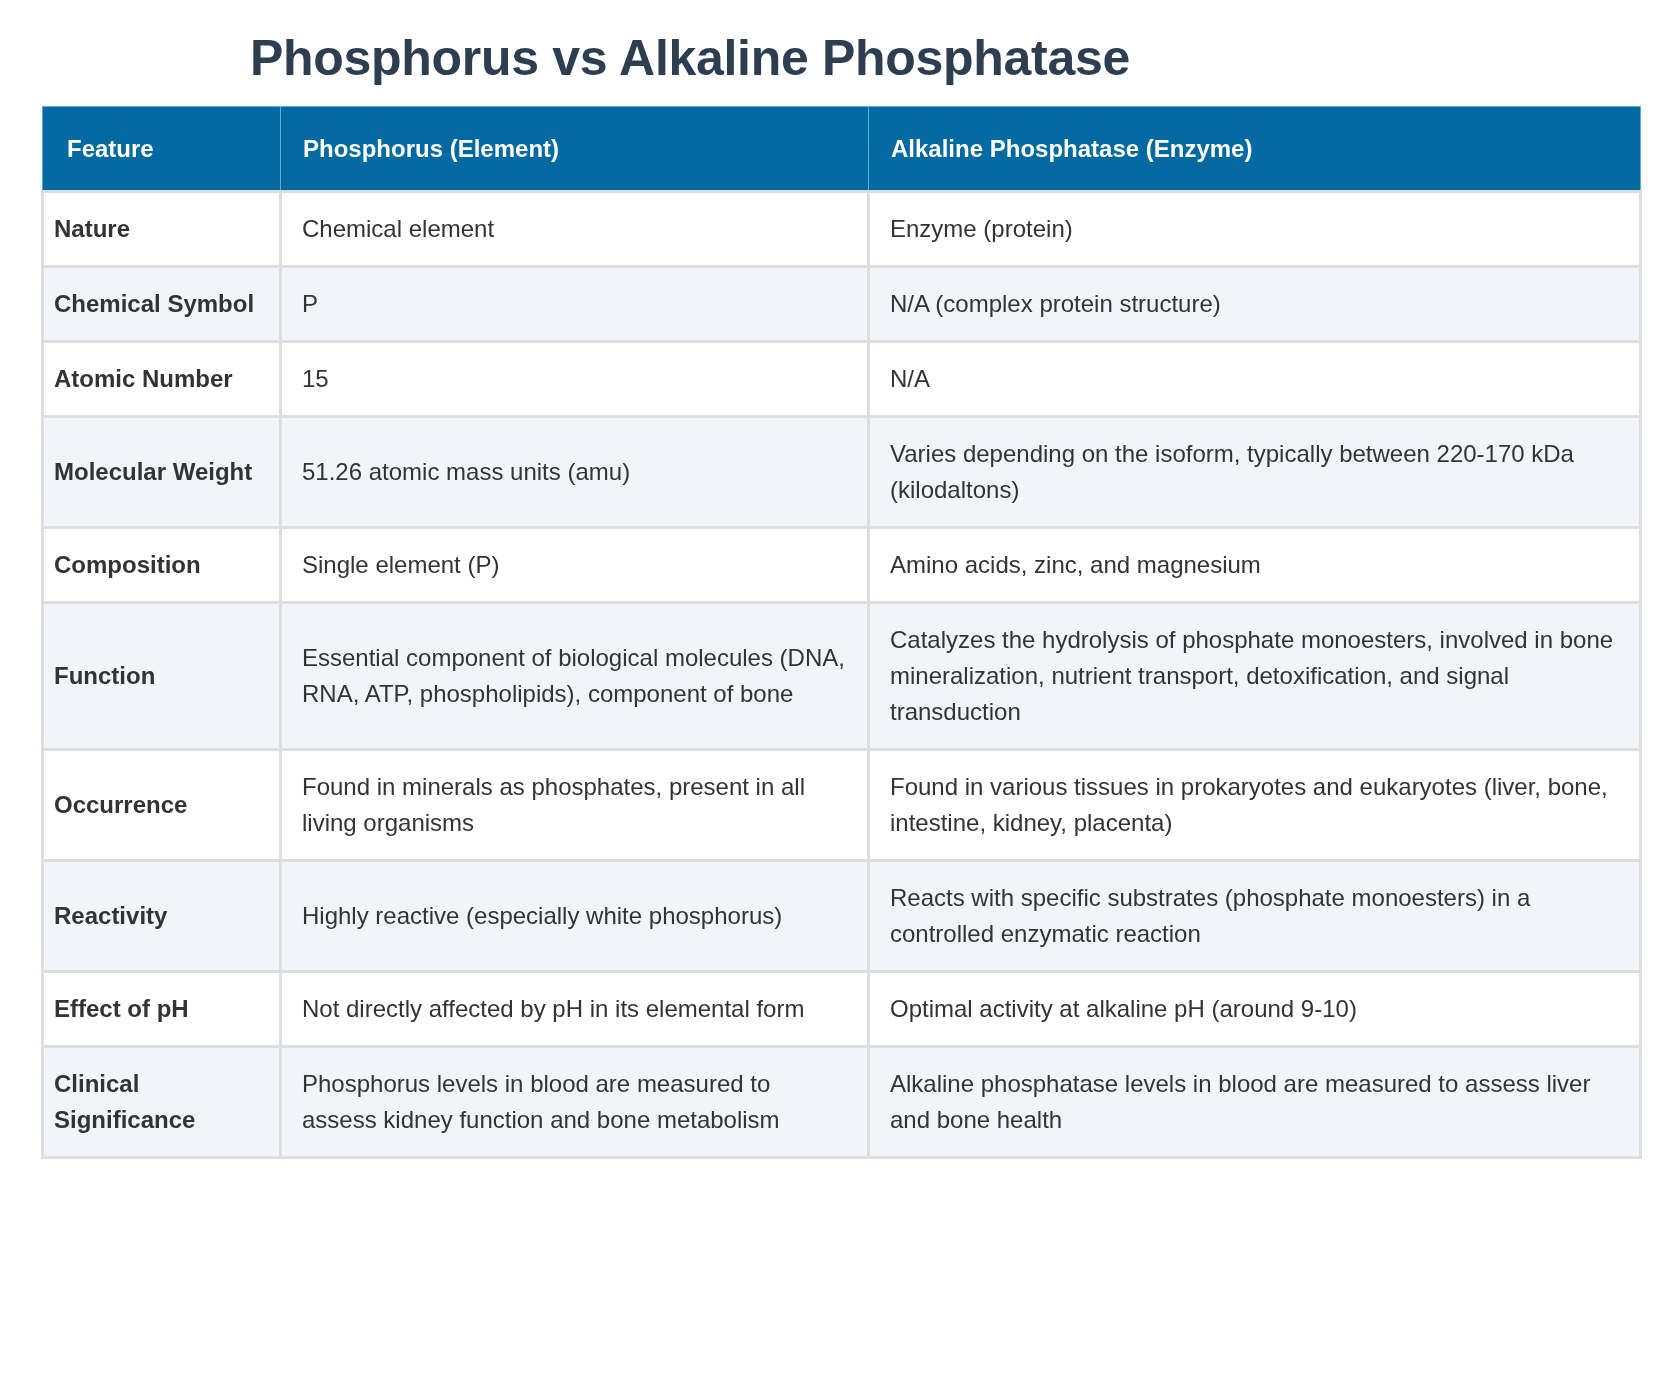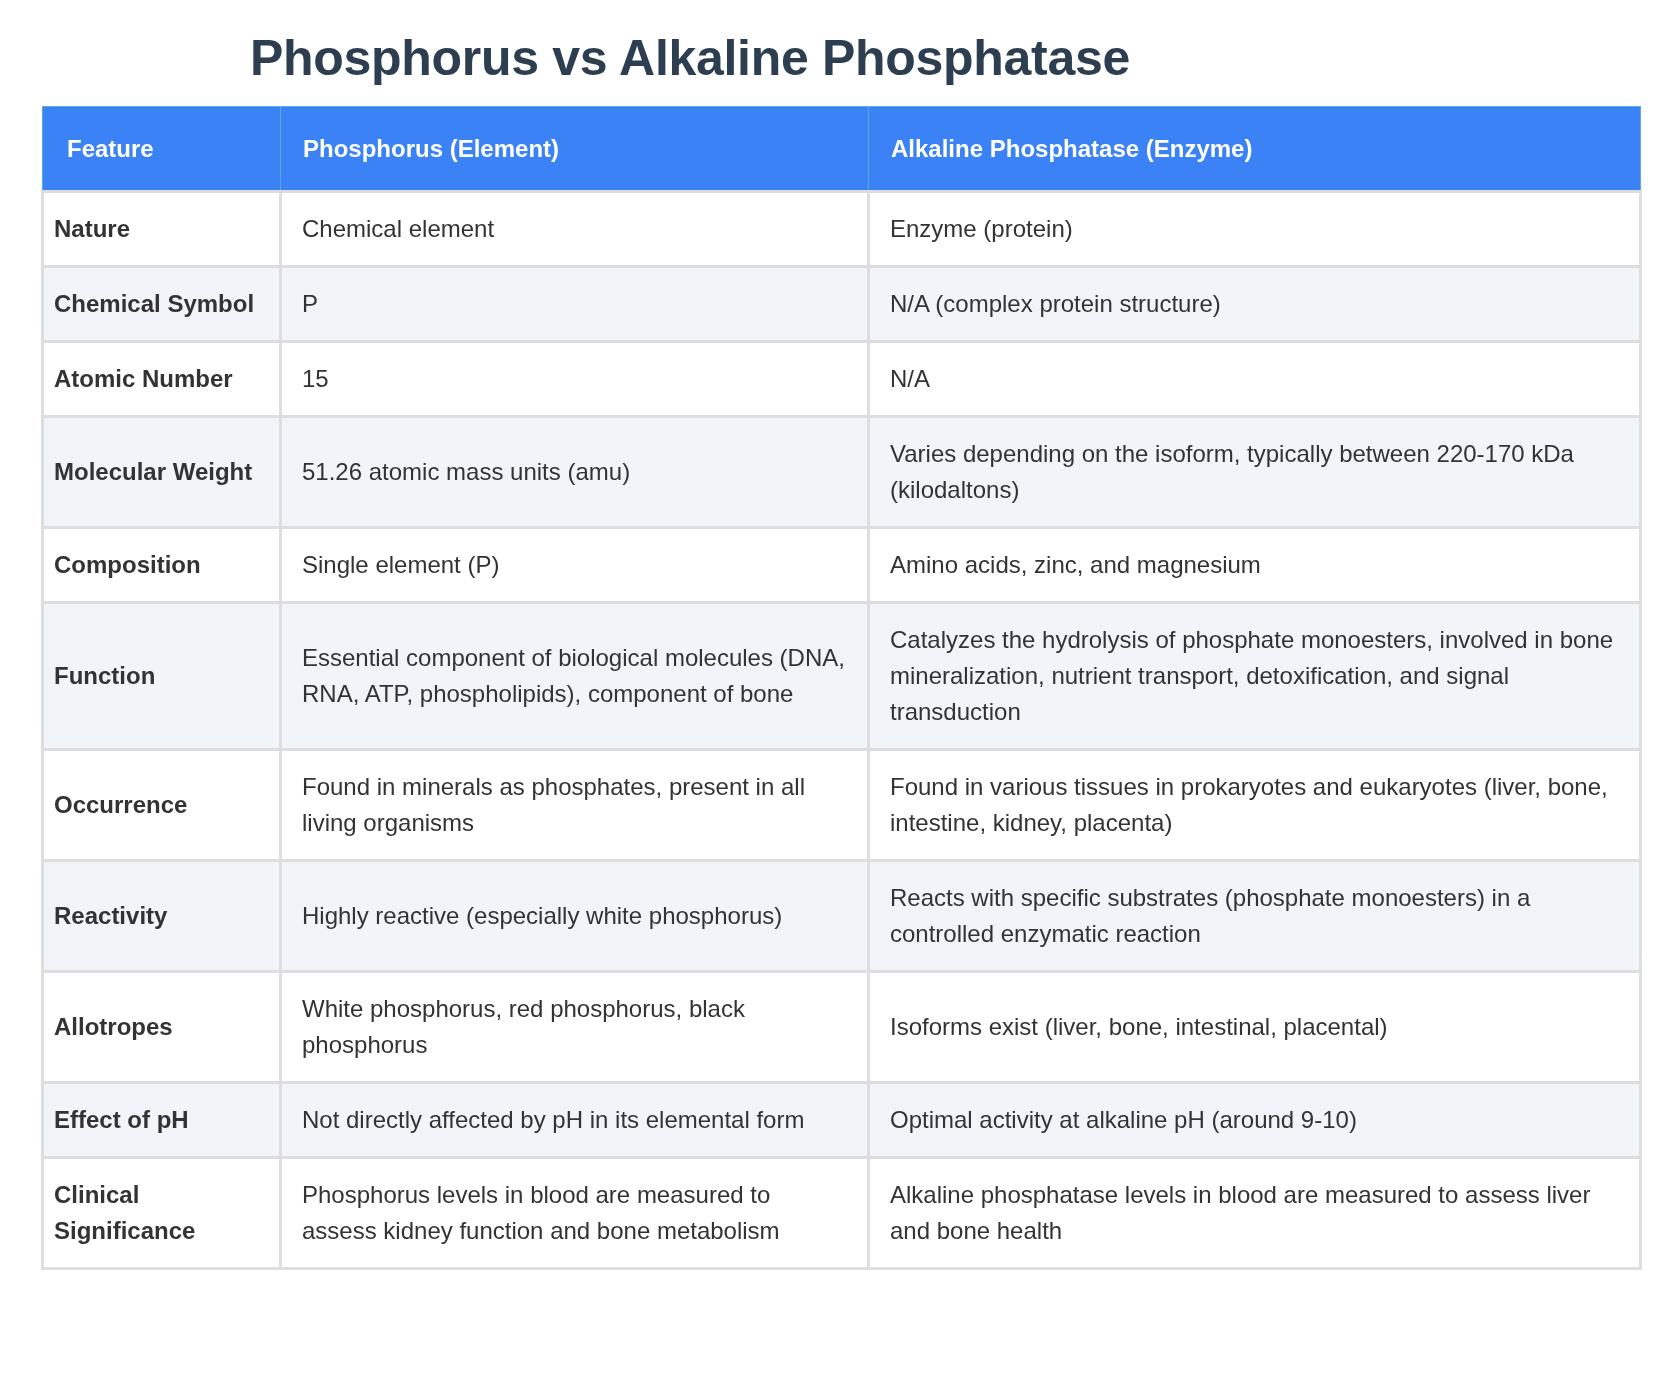--- a/index.html
+++ b/index.html
@@ -37,21 +37,21 @@
   table.comparison {
     width: 1598px;
     border-collapse: collapse;
     table-layout: fixed;
   }
   table.comparison col.c1 { width: 238px; }
   table.comparison col.c2 { width: 588px; }
   table.comparison col.c3 { width: 772px; }
 
   thead th {
-    background: #3b82f6;
+    background: #0369a1;
     color: #ffffff;
     font-weight: bold;
     font-size: 24px;
     line-height: 30px;
     text-align: left;
     height: 85px;
     padding: 0 22px;
     box-sizing: border-box;
     border-top: 1px solid #5dade2;
     border-left: 1px solid #5aaae0;
@@ -135,25 +135,20 @@
         <td class="feature">Occurrence</td>
         <td>Found in minerals as phosphates, present in all living organisms</td>
         <td>Found in various tissues in prokaryotes and eukaryotes (liver, bone, intestine, kidney, placenta)</td>
       </tr>
       <tr>
         <td class="feature">Reactivity</td>
         <td>Highly reactive (especially white phosphorus)</td>
         <td>Reacts with specific substrates (phosphate monoesters) in a controlled enzymatic reaction</td>
       </tr>
       <tr>
-        <td class="feature">Allotropes</td>
-        <td>White phosphorus, red phosphorus, black phosphorus</td>
-        <td>Isoforms exist (liver, bone, intestinal, placental)</td>
-      </tr>
-      <tr>
         <td class="feature">Effect of pH</td>
         <td>Not directly affected by pH in its elemental form</td>
         <td>Optimal activity at alkaline pH (around 9-10)</td>
       </tr>
       <tr>
         <td class="feature">Clinical Significance</td>
         <td>Phosphorus levels in blood are measured to assess kidney function and bone metabolism</td>
         <td>Alkaline phosphatase levels in blood are measured to assess liver and bone health</td>
       </tr>
     </tbody>

